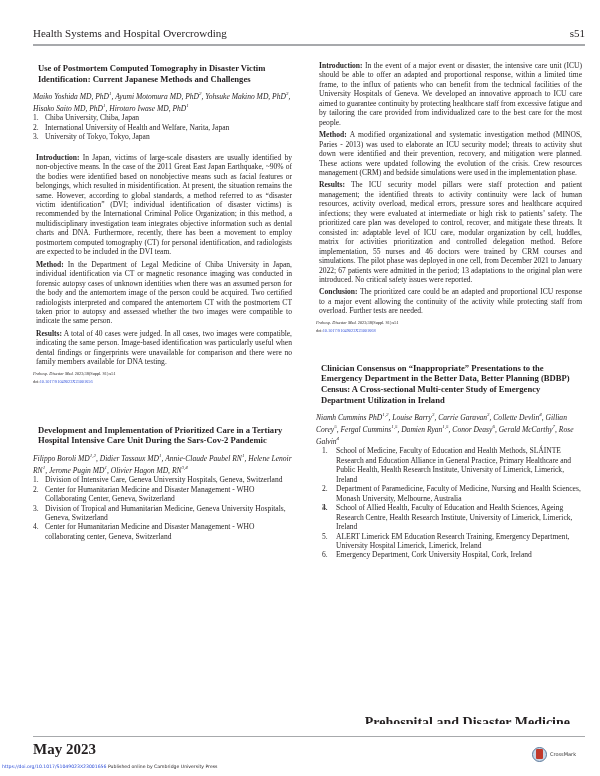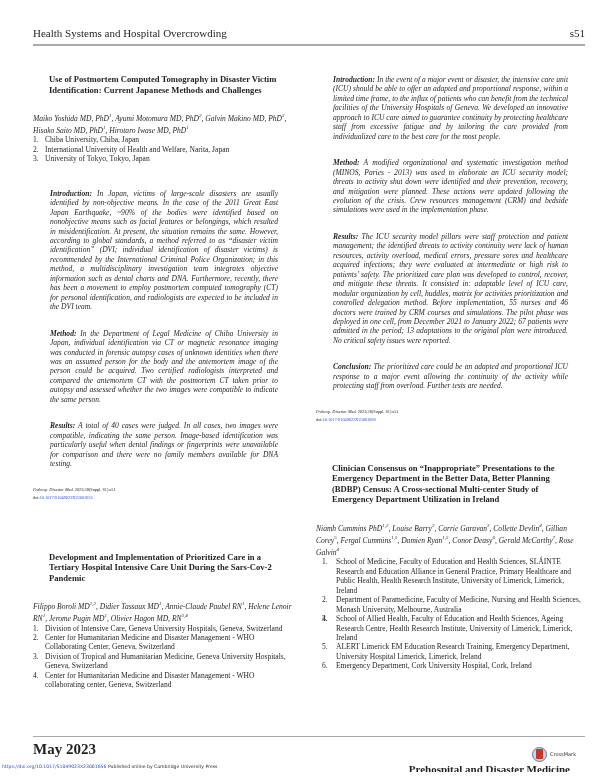--- a/index.html
+++ b/index.html
@@ -6,39 +6,39 @@
   body { width: 600px; height: 776px; position: relative; overflow: hidden;
          font-family: "Liberation Serif", "DejaVu Serif", serif; color: #231f20; }
   .running-head { position: absolute; left: 33px; top: 16px; width: 552px; height: 14px;
                   font-size: 11px; margin-top: 9px; }
   .running-head .title { position: absolute; left: 0; top: 2px; }
   .running-head .pg { position: absolute; right: 0; top: 2px; }
   .rule-top { position: absolute; left: 33px; top: 44px; width: 552px; height: 2px; background: #a7a9ac; }
   .col { position: absolute; font-size: 7.55px; line-height: 9.45px; text-align: justify; }
   .col-left { left: 33px; top: 58px; width: 262px; }
   .col-right { left: 316px; top: 58px; width: 269px; }
-  .art-title { font-weight: bold; font-size: 8.6px; line-height: 10.6px; margin: 16px; text-align: left; }
+  .art-title { font-weight: bold; font-size: 8.6px; line-height: 10.6px; margin: 5px; text-align: left; }
   .authors { font-style: italic; margin: 0; text-align: left; font-size: 7.55px; line-height: 9.6px; }
   .authors sup { font-size: 5px; }
   .affils { margin: 0; padding: 0; list-style: none; text-align: left; }
   .affils li { position: relative; padding-left: 12px; }
   .affils li .num { position: absolute; left: 0; top: 0; }
   .affils.indent li { padding-left: 20px; }
   .affils.indent li .num { left: 6px; }
-  p.sec { margin: 17px; font-style: italic; }
+  p.sec { margin: 3px; }
   p.sec b { font-weight: bold; }
   .cite { font-size: 4.3px; line-height: 8px; margin-top: 1px; text-align: left; }
   .cite i { font-style: italic; }
   .doi { font-size: 4.3px; line-height: 8px; color: #231f20; text-align: left; }
   .doi a { color: #2a4bd7; text-decoration: none; }
   .gap-l { height: 34px; }
   .gap-r { height: 23px; }
   .rule-bottom { position: absolute; left: 33px; top: 736px; width: 552px; height: 1px; background: #a7a9ac; }
   .foot-date { position: absolute; left: 33px; top: 741px; font-size: 15px; font-weight: bold; }
-  .foot-journal { position: absolute; right: 30px; top: 763px; font-size: 11px; font-weight: bold; white-space: nowrap; height: 9px; overflow: hidden; }
+  .foot-journal { position: absolute; right: 30px; top: 715px; font-size: 14px; font-weight: bold; white-space: nowrap; height: 9px; overflow: hidden; }
   .crossmark { position: absolute; left: 532px; top: 747px; width: 60px; height: 18px; }
   .crossmark .ring { position: absolute; left: 0; top: 0; width: 15px; height: 15px; border-radius: 50%;
                      background: #c7d7e8; border: 1px solid #5d7a9b; box-sizing: border-box; }
   .crossmark .bar { position: absolute; left: 4px; top: 2px; width: 7px; height: 10px; background: #c0392b; border-radius: 1px; }
   .crossmark .lbl { position: absolute; left: 18px; top: 4px; font-family: "DejaVu Sans", sans-serif; font-size: 5px; color: #333; }
   .pub-line { position: absolute; left: 2px; top: 764px; font-family: "DejaVu Sans", sans-serif; font-size: 4.6px; color: #231f20; white-space: nowrap; }
   .pub-line a { color: #2a4bd7; text-decoration: none; }
 </style>
 </head>
 <body>
@@ -49,21 +49,21 @@
 </div>
 <div class="rule-top"></div>
 
 <div class="col col-left">
 
   <div>
     <h2 class="art-title">Use of Postmortem Computed Tomography in Disaster Victim Identification: Current Japanese Methods and Challenges</h2>
     <p class="authors">
       <span>Maiko Yoshida MD, PhD</span><sup>1</sup>,
       <span>Ayumi Motomura MD, PhD</span><sup>2</sup>,
-      <span>Galvin Makino MD, PhD</span><sup>3</sup>,
+      <span>Yohsuke Makino MD, PhD</span><sup>3</sup>,
       <span>Hisako Saito MD, PhD</span><sup>1</sup>,
       <span>Hirotaro Iwase MD, PhD</span><sup>1</sup>
     </p>
     <ol class="affils">
       <li><span class="num">1.</span><span>Chiba University, Chiba, Japan</span></li>
       <li><span class="num">2.</span><span>International University of Health and Welfare, Narita, Japan</span></li>
       <li><span class="num">3.</span><span>University of Tokyo, Tokyo, Japan</span></li>
     </ol>
     <div style="height:8px"></div>
     <p class="sec"><b>Introduction:</b><span> In Japan, victims of large-scale disasters are usually identified by non-objective means. In the case of the 2011 Great East Japan Earthquake, ~90% of the bodies were identified based on nonobjective means such as facial features or belongings, which resulted in misidentification. At present, the situation remains the same. However, according to global standards, a method referred to as “disaster victim identification” (DVI; individual identification of disaster victims) is recommended by the International Criminal Police Organization; in this method, a multidisciplinary investigation team integrates objective information such as dental charts and DNA. Furthermore, recently, there has been a movement to employ postmortem computed tomography (CT) for personal identification, and radiologists are expected to be included in the DVI team.</span></p>
@@ -114,21 +114,21 @@
       <span>Carrie Garavan</span><sup>3</sup>,
       <span>Collette Devlin</span><sup>4</sup>,
       <span>Gillian Corey</span><sup>5</sup>,
       <span>Fergal Cummins</span><sup>1,5</sup>,
       <span>Damien Ryan</span><sup>1,5</sup>,
       <span>Conor Deasy</span><sup>6</sup>,
       <span>Gerald McCarthy</span><sup>7</sup>,
       <span>Rose Galvin</span><sup>4</sup>
     </p>
     <ol class="affils indent">
-      <li><span class="num">1.</span><span>School of Medicine, Faculty of Education and Health Sciences, SLÁINTE Research and Education Alliance in General Practice, Primary Healthcare and Public Health, Health Research Institute, University of Limerick, Limerick, Ireland</span></li>
+      <li><span class="num">1.</span><span>School of Medicine, Faculty of Education and Health Methods, SLÁINTE Research and Education Alliance in General Practice, Primary Healthcare and Public Health, Health Research Institute, University of Limerick, Limerick, Ireland</span></li>
       <li><span class="num">2.</span><span>Department of Paramedicine, Faculty of Medicine, Nursing and Health Sciences, Monash University, Melbourne, Australia</span></li>
       <li><span class="num">3.</span></li>
       <li><span class="num">4.</span><span>School of Allied Health, Faculty of Education and Health Sciences, Ageing Research Centre, Health Research Institute, University of Limerick, Limerick, Ireland</span></li>
       <li><span class="num">5.</span><span>ALERT Limerick EM Education Research Training, Emergency Department, University Hospital Limerick, Limerick, Ireland</span></li>
       <li><span class="num">6.</span><span>Emergency Department, Cork University Hospital, Cork, Ireland</span></li>
     </ol>
   </div>
 </div>
 
 <div class="rule-bottom"></div>

